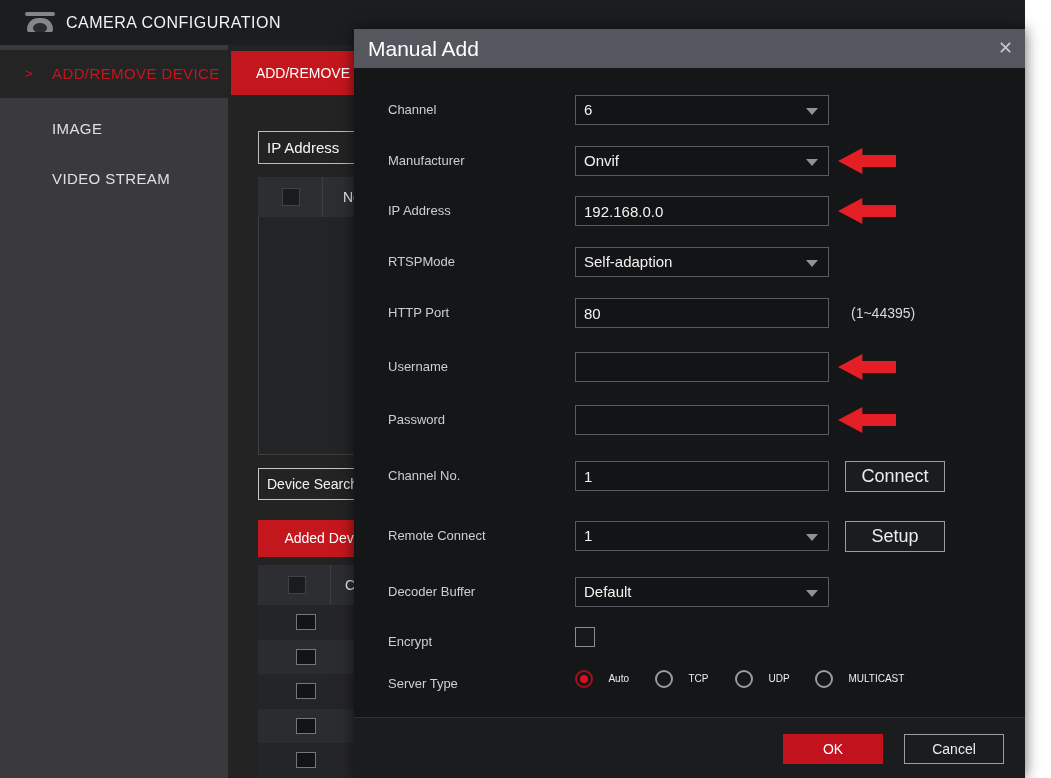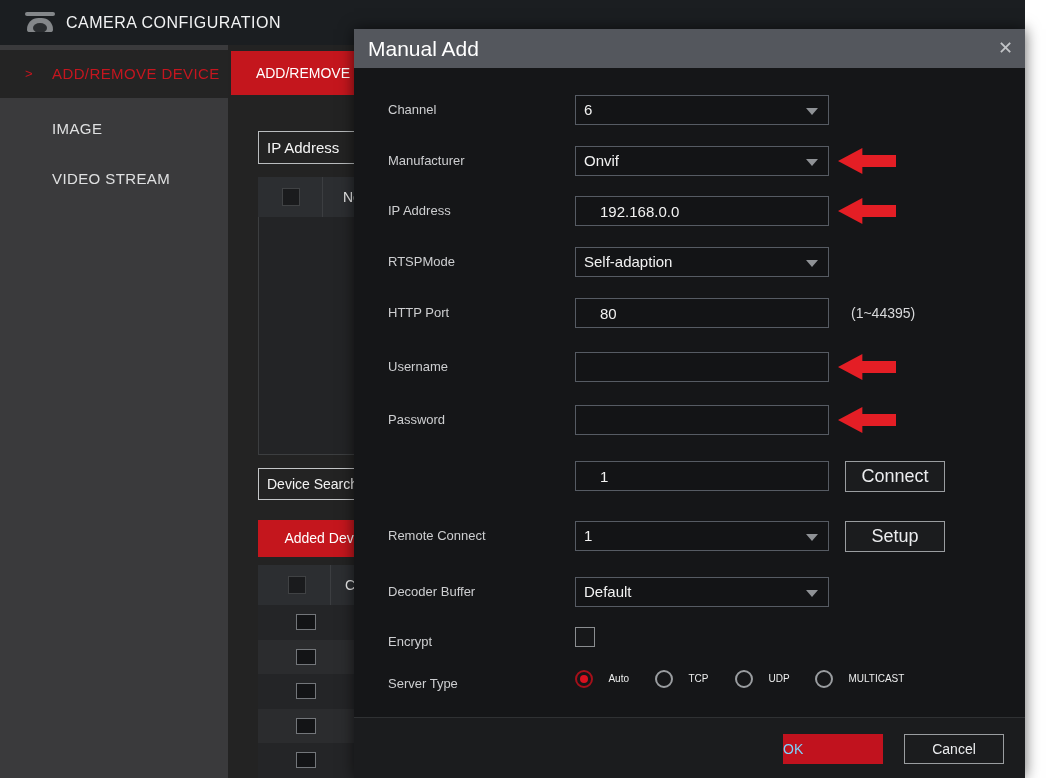--- a/index.html
+++ b/index.html
@@ -51,39 +51,39 @@
   .modal-title { position:absolute; left:14px; top:0; height:39px; line-height:39px; color:#ffffff; font-size:21px; }
   .modal-close { position:absolute; right:12px; top:0; height:39px; line-height:39px; color:#c2c4c7; font-size:18px; cursor:pointer; }
 
   .frow { position:absolute; left:0; width:100%; height:31px; }
   .r-channel { top:66px; }  .r-manufacturer { top:117px; }  .r-ip { top:167px; }
   .r-rtsp { top:218px; }    .r-http { top:269px; }          .r-user { top:323px; }
   .r-pass { top:376px; }    .r-chno { top:432px; }          .r-remote { top:492px; }
   .r-decoder { top:548px; } .r-encrypt { top:598px; }       .r-server { top:640px; height:20px; }
 
   .flabel { position:absolute; left:34px; width:180px; height:30px; line-height:30px; font-size:13px; color:#cdced0; }
-  .finput { position:absolute; left:221px; top:0; width:254px; height:30px; background:#131416; border:1px solid #565b63; color:#f2f2f2; font-size:15px; padding:0 24px; outline:none; font-family:"Liberation Sans", sans-serif; }
+  .finput { position:absolute; left:221px; top:0; width:254px; height:30px; background:#131416; border:1px solid #565b63; color:#f2f2f2; font-size:15px; padding:0 8px; outline:none; font-family:"Liberation Sans", sans-serif; }
   .fselect { position:absolute; left:221px; top:0; width:254px; height:30px; background:#131416; border:1px solid #565b63; color:#f2f2f2; font-size:15px; line-height:28px; padding:0 24px 0 8px; cursor:pointer; }
   .caret { position:absolute; right:10px; top:12px; width:0; height:0; border-left:6px solid transparent; border-right:6px solid transparent; border-top:7px solid #8f9296; }
   .fhint { position:absolute; left:497px; height:30px; line-height:30px; font-size:14px; color:#d8d9db; }
   .side-btn { position:absolute; left:491px; top:0; width:100px; height:31px; background:#1b1c1e; border:1px solid #9a9da0; color:#ebecee; font-size:18px; text-align:center; line-height:29px; cursor:pointer; }
   .harrow { position:absolute; left:484px; top:2px; width:58px; height:26px; background:#e41e25;
             clip-path:polygon(0% 50%, 42% 0%, 42% 27%, 100% 27%, 100% 73%, 42% 73%, 42% 100%); }
   .fcheckbox { position:absolute; left:221px; top:0; width:20px; height:20px; border:1px solid #8a8d90; background:#17181a; cursor:pointer; }
 
   .ritem { position:absolute; top:0; height:20px; white-space:nowrap; cursor:pointer; }
   .ritem .radio { display:inline-block; width:18px; height:18px; border-radius:50%; border:2px solid #9a9da0; background:transparent; vertical-align:middle; position:relative; }
   .ritem .radio.sel { border-color:#a5101a; }
   .ritem .radio.sel::after { content:""; position:absolute; left:3px; top:3px; width:8px; height:8px; border-radius:50%; background:#d8101e; }
   .ritem .rlabel { display:inline-block; vertical-align:middle; margin-left:11px; color:#eceded; font-size:10px; }
   .ri-0 { left:221px; } .ri-1 { left:301px; } .ri-2 { left:381px; } .ri-3 { left:461px; }
 
   .modal-sep { position:absolute; left:0; top:688px; width:100%; height:1px; background:#2f3133; }
   .modal-footer { position:absolute; left:0; top:689px; width:100%; height:60px; background:#1b1c1e; }
-  .btn-ok { position:absolute; left:429px; top:16px; width:100px; height:30px; background:#c1121e; color:#7dd3fc; font-size:14px; line-height:30px; cursor:pointer; }
+  .btn-ok { position:absolute; left:429px; top:16px; width:100px; height:30px; background:#c1121e; color:#ffffff; font-size:14px; text-align:center; line-height:30px; cursor:pointer; }
   .btn-cancel { position:absolute; left:550px; top:16px; width:100px; height:30px; background:#1b1c1e; border:1px solid #9a9da0; color:#ebecee; font-size:14px; text-align:center; line-height:28px; cursor:pointer; }
 </style>
 </head>
 <body>
 
 <div class="screen">
   <div class="app">
 
     <div class="topbar">
       <div class="cam-icon">
@@ -199,20 +199,21 @@
         <span class="harrow"></span>
       </div>
 
       <div class="frow r-pass">
         <span class="flabel">Password</span>
         <input class="finput" type="text" value="" style="">
         <span class="harrow"></span>
       </div>
 
       <div class="frow r-chno">
+        <span class="flabel">Channel No.</span>
         <input class="finput" type="text" value="1" style="">
         <div class="side-btn">Connect</div>
       </div>
 
       <div class="frow r-remote">
         <span class="flabel">Remote Connect</span>
         <div class="fselect">
           <span>1</span>
           <span class="caret"></span>
         </div>

